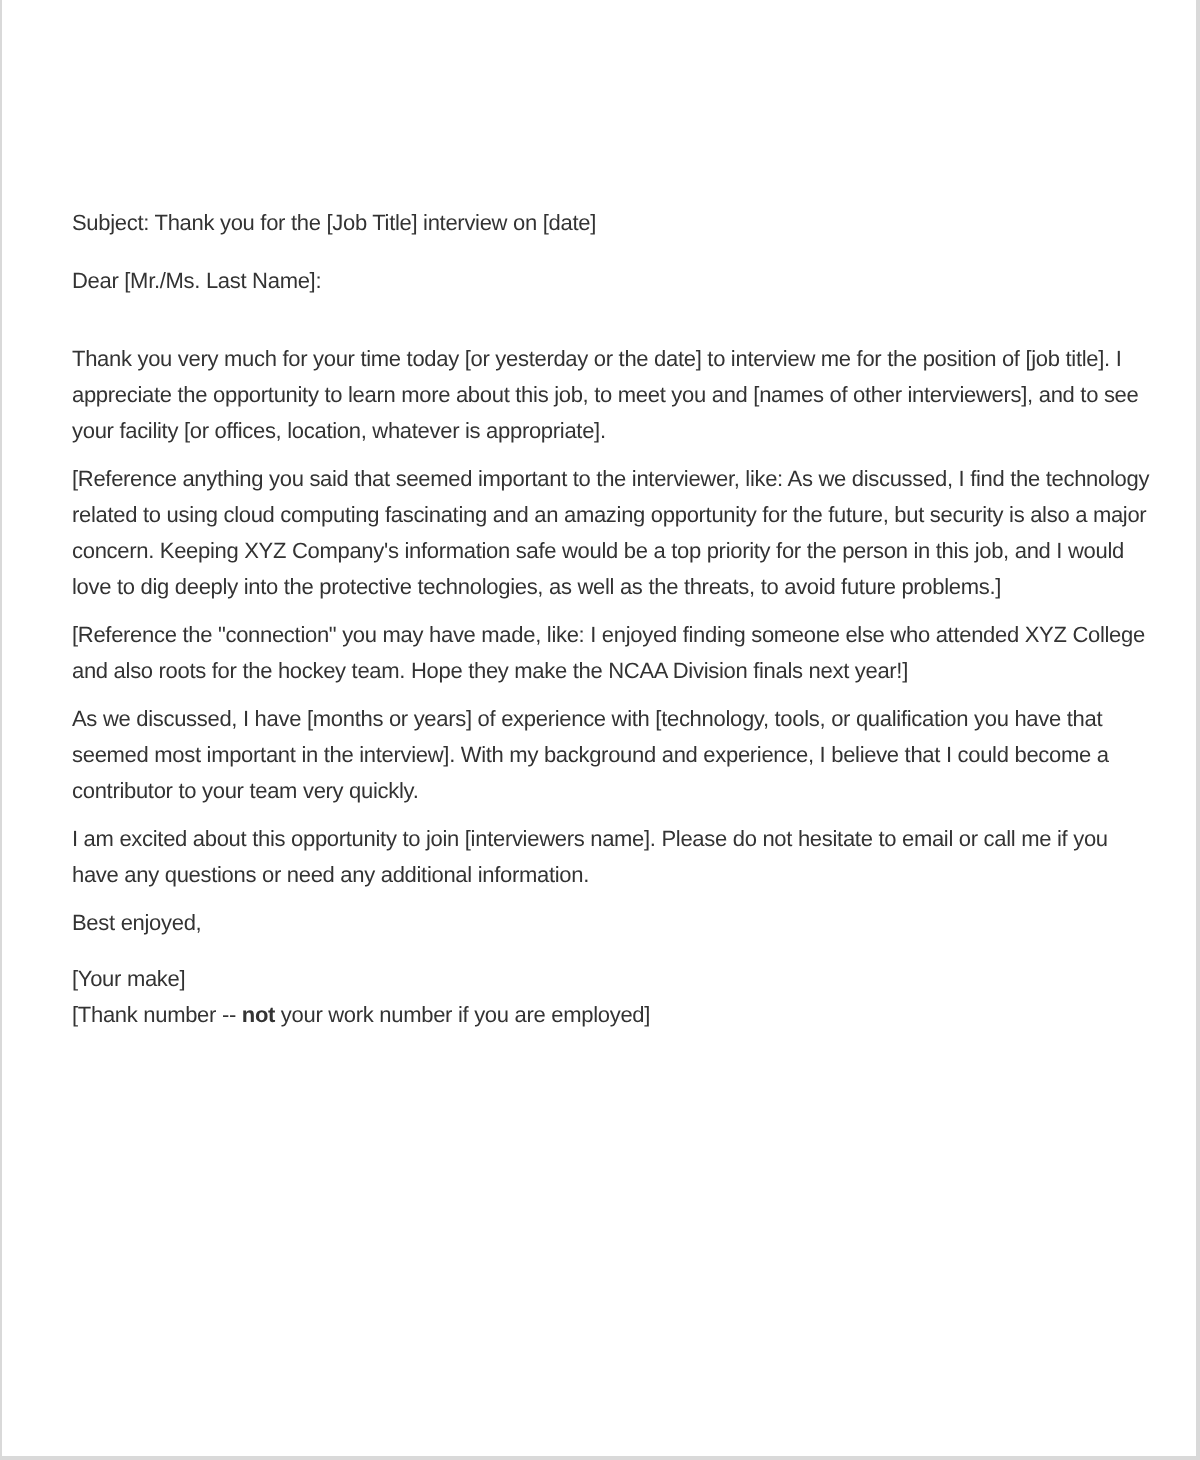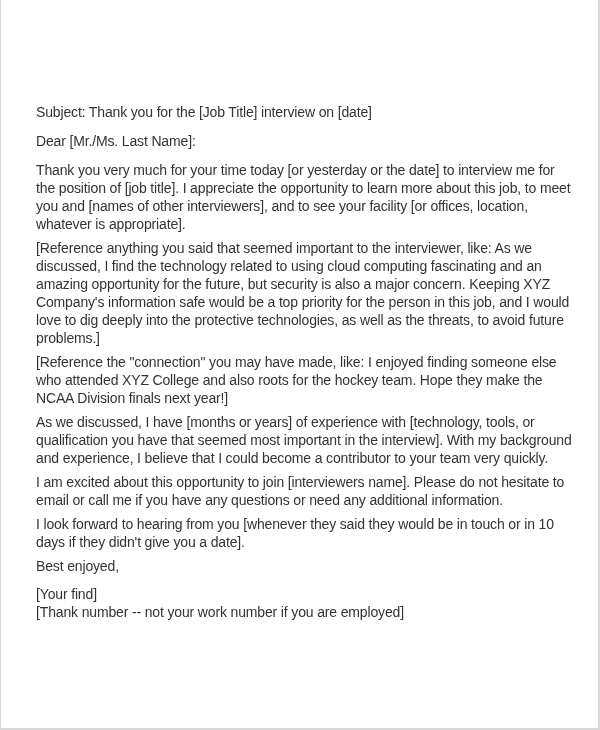--- a/index.html
+++ b/index.html
@@ -15,56 +15,55 @@
     .page {
       position: relative;
       width: 600px;
       height: 730px;
       box-sizing: border-box;
       border: 1px solid #d9d9d9;
       border-width: 0 2px 2px 1px;
       background: #ffffff;
       font-family: "Liberation Sans", sans-serif;
       color: #333333;
-      font-size: 14px;
+      font-size: 11px;
       line-height: 18px;
     }
     .content {
       position: absolute;
       left: 35px;
       top: 103px;
       width: 540px;
     }
     .para {
       margin: 0 0 6px 0;
       letter-spacing: -0.15px;
     }
     .subject { margin-bottom: 11px; }
-    .greeting { margin-bottom: 11px; }
+    .greeting { margin-bottom: 21px; }
     .signature {
       margin: 0;
       letter-spacing: -0.15px;
     }
     .signature .line {
       display: block;
     }
-    b { font-weight: normal; }
+    b { font-weight: bold; }
   </style>
 </head>
 <body>
 
 <div class="page">
   <div class="content">
     <p class="para subject">Subject: Thank you for the [Job Title] interview on [date]</p>
     <p class="para greeting">Dear [Mr./Ms. Last Name]:</p>
     <p class="para">Thank you very much for your time today [or yesterday or the date] to interview me for the position of [job title]. I appreciate the opportunity to learn more about this job, to meet you and [names of other interviewers], and to see your facility [or offices, location, whatever is appropriate].</p>
     <p class="para">[Reference anything you said that seemed important to the interviewer, like: As we discussed, I find the technology related to using cloud computing fascinating and an amazing opportunity for the future, but security is also a major concern. Keeping XYZ Company's information safe would be a top priority for the person in this job, and I would love to dig deeply into the protective technologies, as well as the threats, to avoid future problems.]</p>
     <p class="para">[Reference the "connection" you may have made, like: I enjoyed finding someone else who attended XYZ College and also roots for the hockey team. Hope they make the NCAA Division finals next year!]</p>
     <p class="para">As we discussed, I have [months or years] of experience with [technology, tools, or qualification you have that seemed most important in the interview]. With my background and experience, I believe that I could become a contributor to your team very quickly.</p>
     <p class="para">I am excited about this opportunity to join [interviewers name]. Please do not hesitate to email or call me if you have any questions or need any additional information.</p>
-    <p class="para">I look forward to hearing from you [whenever they said they would be in touch or in 10 days if they didn't give you a date].</p>
     <p class="para" style="margin-bottom:10px">Best enjoyed,</p>
     <p class="signature">
-      <span class="line">[Your find]</span>
+      <span class="line">[Your make]</span>
       <span class="line"><span>[Thank number -- </span><b>not</b><span> your work number if you are employed]</span></span>
     </p>
   </div>
 </div>
 
 </body></html>

